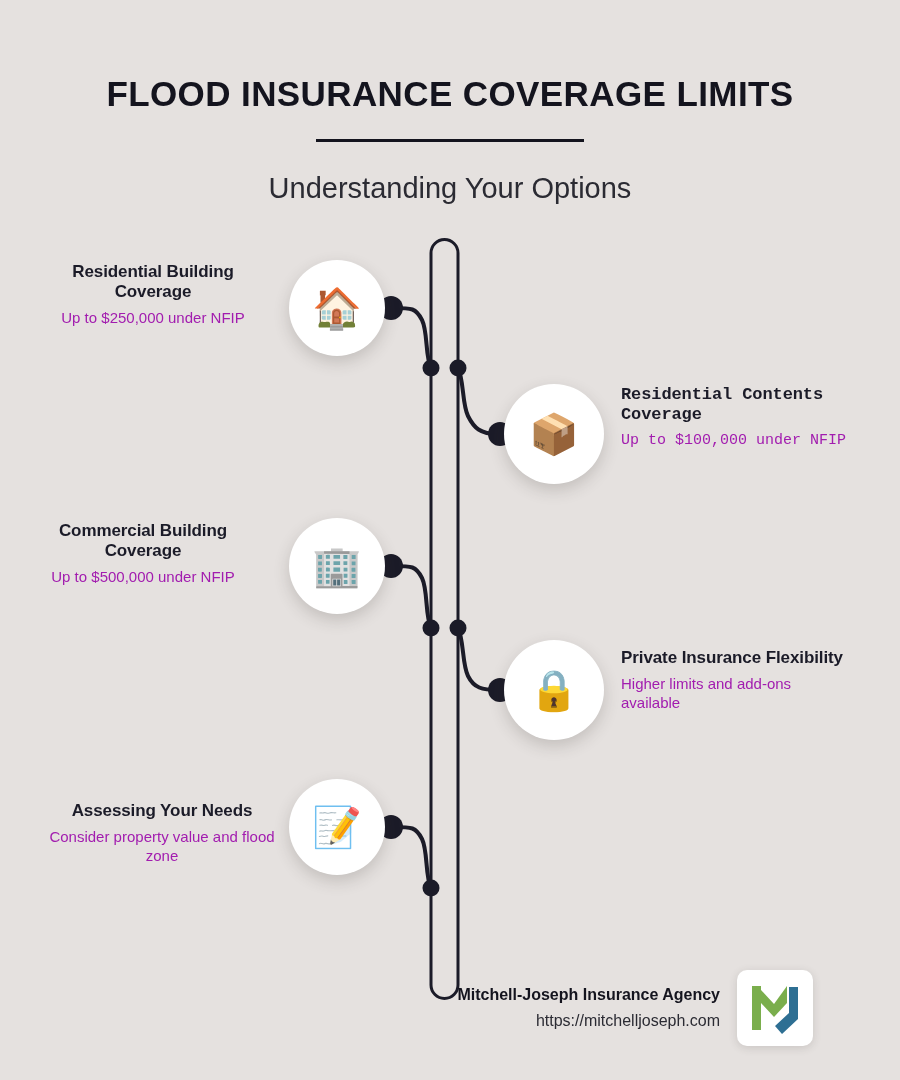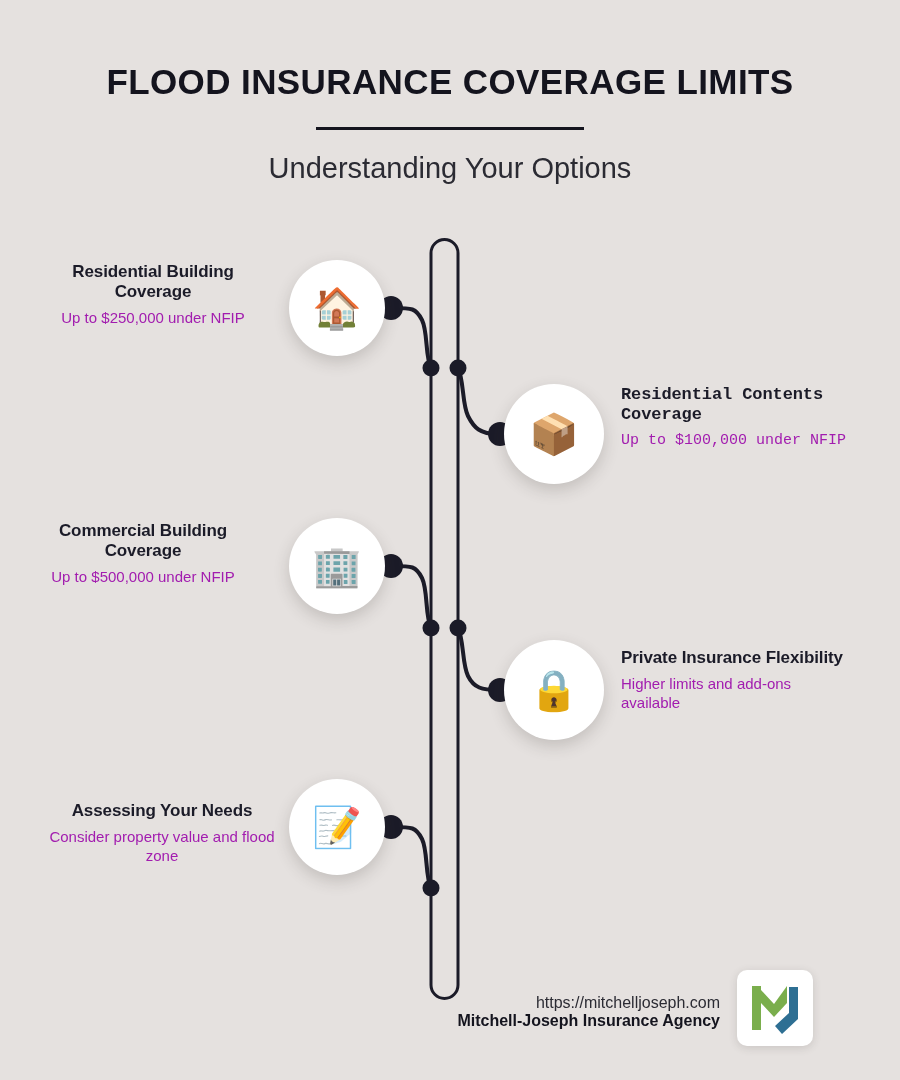--- a/index.html
+++ b/index.html
@@ -21,37 +21,37 @@
   }
 
   
   #header {
     position: absolute;
     top: 0; left: 0;
     width: 900px;
     text-align: center;
   }
   #title {
-    margin: 0;
+    margin: 12px;
     padding-top: 62px;
     font-size: 35px;
     font-weight: 700;
     letter-spacing: 0.4px;
     color: #14141e;
     font-family: "Liberation Sans", sans-serif;
     text-transform: uppercase;
   }
   #divider {
     width: 268px;
     height: 3px;
     background: #14141e;
     margin: 25px auto 0 auto;
   }
   #subtitle {
-    margin: 0;
+    margin: 8px;
     padding-top: 22px;
     font-size: 29px;
     font-weight: 400;
     color: #2b2b33;
   }
 
   
   #connectors {
     position: absolute;
     top: 0; left: 0;
@@ -221,22 +221,22 @@
       <span class="emoji">📝</span>
     </div>
     <div class="txt right-align" style="left:38px; top:801px; width:230px;margin-left:9px;">
       <p class="heading">Assessing Your Needs</p>
       <p class="desc">Consider property value and flood zone</p>
     </div>
   </div>
 
   <div id="footer">
     <div id="footer-text">
+      <p id="agency-name">Mitchell-Joseph Insurance Agency</p>
       <p id="agency-url">https://mitchelljoseph.com</p>
-      <p id="agency-name">Mitchell-Joseph Insurance Agency</p>
     </div>
     <div id="logo">
       <svg width="76" height="76" viewBox="0 0 76 76" xmlns="http://www.w3.org/2000/svg">
 
         <path d="M15,16 L15,60 L24,60 L24,33 L37,47 L37,34 L24,20 L24,16 Z" fill="#7aae4c"></path>
         <path d="M37,34 L37,47 L50,33 L50,16 Z" fill="#7aae4c"></path>
 
         <path d="M52,17 L61,17 L61,49 L45,64 L38,56 L52,43 Z" fill="#2e6f93"></path>
       </svg>
     </div>

